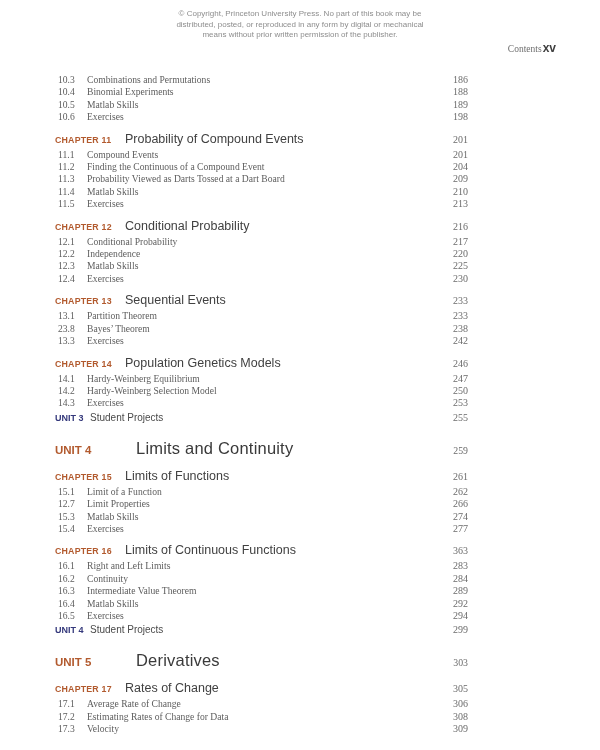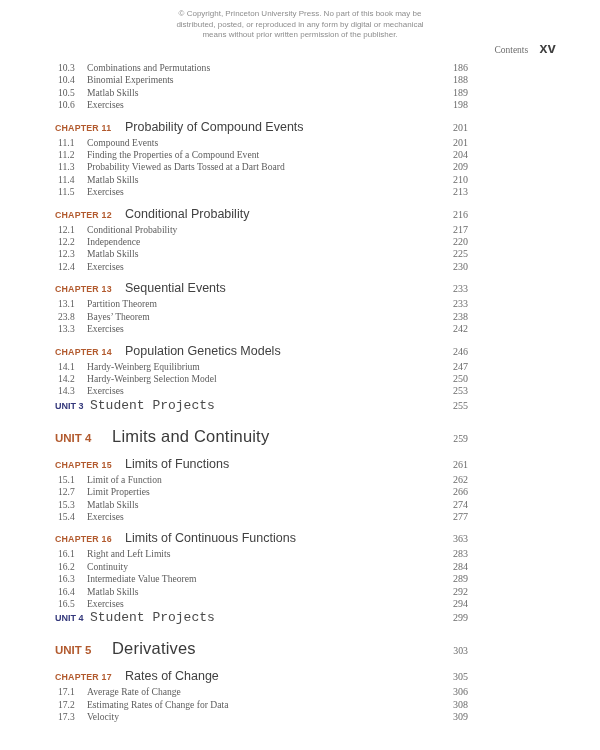--- a/index.html
+++ b/index.html
@@ -29,27 +29,27 @@
     position: absolute;
     top: 41px;
     right: 44px;
     font-size: 9.5px;
     color: #6e6e6e;
     font-family: "Liberation Serif", serif;
   }
   .page-header .folio {
     font-weight: bold;
     color: #3f3f3f;
-    margin-left: 11px;
-    font-family: Liberation Mono, monospace;
-    font-size: 14px;
+    margin-left: 1px;
+    font-family: Liberation Sans, sans-serif;
+    font-size: 12px;
   }
   .toc {
     position: absolute;
-    top: 62px;
+    top: 74px;
     left: 55px;
     width: 413px;
   }
   .row {
     display: flex;
     align-items: baseline;
   }
   .page {
     width: 34px;
     text-align: right;
@@ -104,39 +104,40 @@
     font-weight: bold;
     font-size: 11.5px;
     color: var(--orange, #b25a2e);
   }
   .unit .title {
     flex: 1;
     font-family: "Liberation Sans", sans-serif;
     font-size: 16.5px;
     letter-spacing: 0.2px;
     color: #3a3a3a;
+    margin-left: 24px;
   }
   .unit .page { font-size: 9.8px; }
   
   .uproj {
     line-height: 13px;
     margin-top: 1px;
   }
   .uproj .label {
     width: 35px;
     flex: none;
     font-family: "Liberation Sans", sans-serif;
     font-weight: bold;
     font-size: 9px;
     color: var(--navy, #34387b);
   }
   .uproj .title {
     flex: 1;
-    font-family: Liberation Mono, monospace;
-    font-size: 13px;
+    font-family: Liberation Sans, sans-serif;
+    font-size: 10px;
     color: #4a4a4a;
   }
 </style>
 </head>
 <body>
 
 <div class="copyright">
   <div>© Copyright, Princeton University Press. No part of this book may be</div>
   <div>distributed, posted, or reproduced in any form by digital or mechanical</div>
   <div>means without prior written permission of the publisher.</div>
@@ -172,21 +173,21 @@
       <span class="title">Probability of Compound Events</span>
       <span class="page">201</span>
     </div>
     <div class="row sec">
       <span class="num">11.1</span>
       <span class="title">Compound Events</span>
       <span class="page">201</span>
     </div>
     <div class="row sec">
       <span class="num">11.2</span>
-      <span class="title">Finding the Properties of a Compound Event</span>
+      <span class="title">Finding the Continuous of a Compound Event</span>
       <span class="page">204</span>
     </div>
     <div class="row sec">
       <span class="num">11.3</span>
       <span class="title">Probability Viewed as Darts Tossed at a Dart Board</span>
       <span class="page">209</span>
     </div>
     <div class="row sec">
       <span class="num">11.4</span>
       <span class="title">Matlab Skills</span>

